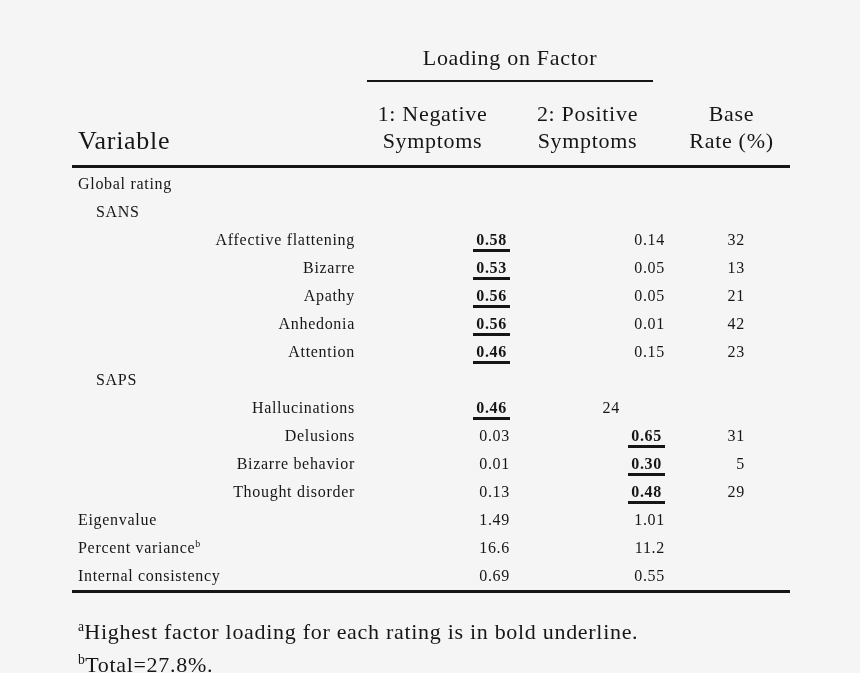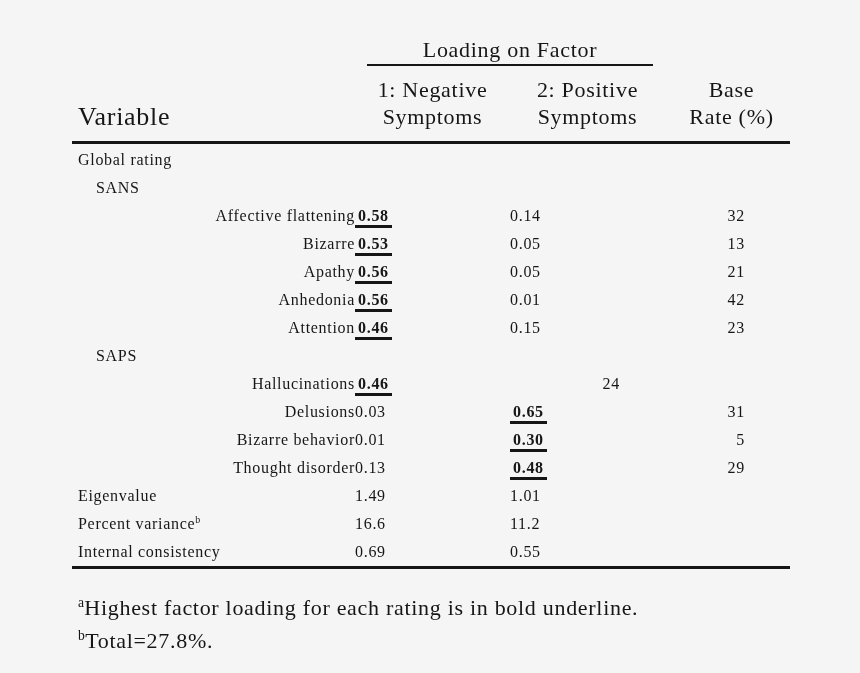--- a/index.html
+++ b/index.html
@@ -9,41 +9,41 @@
     font-family:"Liberation Serif","DejaVu Serif",serif;
     letter-spacing:0.7px;
   }
   .wrap{position:absolute;left:72px;top:28px;width:718px;}
   .grid{display:grid;grid-template-columns:283px 155px 155px 125px;}
 
   
   .spanrow{padding-top:8px;}
   .span-cell{grid-column:2 / span 2;}
   .spanner-inner{
-    width:286px;margin:0 auto;text-align:center;
+    width:286px;margin:8px auto;text-align:center;
     font-size:22px;line-height:28px;
-    border-bottom:2px solid #161616;padding-bottom:0;
+    border-bottom:2px solid #161616;padding-bottom:8px;
   }
 
   
   .headrow{padding:10px 0 11px;}
   .varhead{align-self:end;padding-left:6px;font-size:26px;line-height:27px;}
   .colhead{text-align:center;font-size:22px;line-height:27px;}
   .basehead{padding-left:8px;}
 
   .thickrule{border-top:3px solid #161616;height:0;}
 
   
   .tbody{padding-top:2px;}
   .tr{display:grid;grid-template-columns:283px 155px 155px 125px;height:28px;align-items:center;font-size:16px;}
   .td{white-space:nowrap;}
   .td.var{padding-left:6px;}
   .td.var.ind1{padding-left:24px;}
   .td.var.ind2{padding-left:42px;text-align:right;}
-  .td.num{text-align:left;}
+  .td.num{text-align:right;}
   .td.base{text-align:right;padding-right:45px;}
   .hi{font-weight:bold;border-bottom:3px solid #161616;padding:0 3px 1px;}
 
   
   .footnotes{padding:20px 0 0 6px;}
   .footnote{font-size:22px;line-height:28px;}
   sup{font-size:0.62em;letter-spacing:0.3px;}
 </style>
 </head>
 <body>

